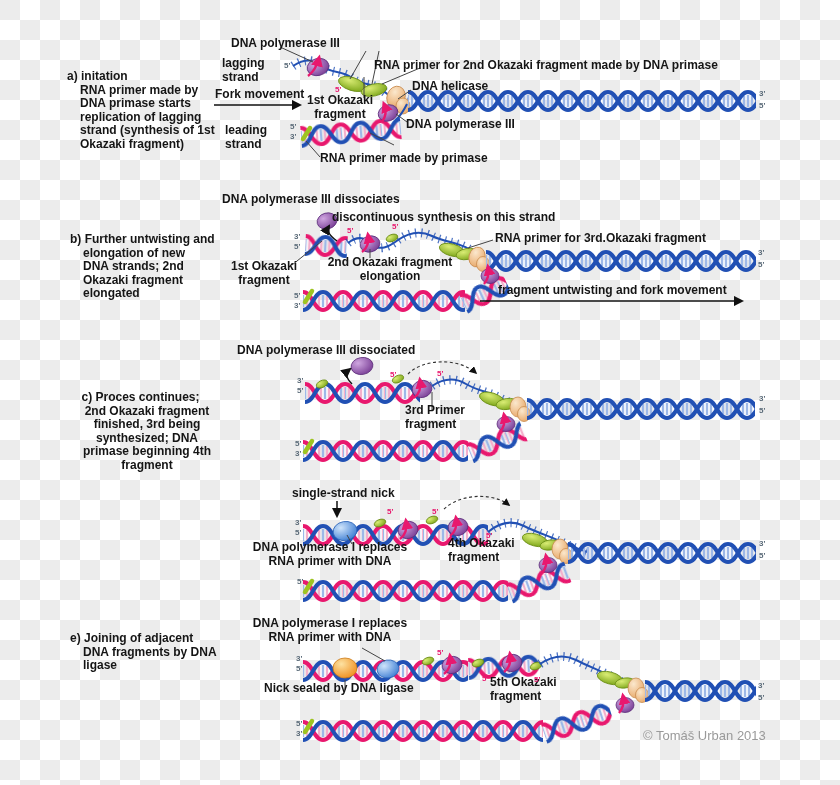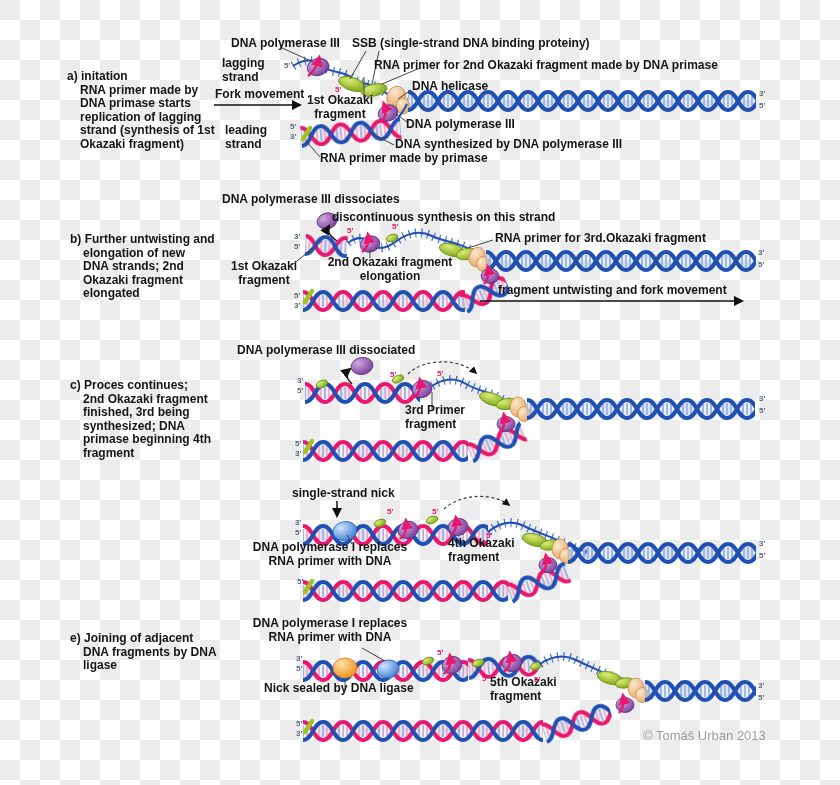--- a/index.html
+++ b/index.html
@@ -267,32 +267,30 @@
   </g>
 </svg>
 
 <span class="lbl desc" style="left:67px;top:70px;">a) initation
 RNA primer made by
 DNA primase starts
 replication of lagging
 strand (synthesis of 1st
 Okazaki fragment)</span>
 <span class="lbl" style="left:231px;top:37px;">DNA polymerase III</span>
-<span class="lbl" style="left:352px;top:37px;">SSB (single-strand DNA binding proteiny)</span>
 <span class="lbl" style="left:222px;top:57px;">lagging
 strand</span>
 <span class="lbl" style="left:374px;top:59px;">RNA primer for 2nd Okazaki fragment made by DNA primase</span>
 <span class="lbl" style="left:215px;top:88px;">Fork movement</span>
 <span class="lbl ctr" style="left:340px;top:94px;">1st Okazaki
 fragment</span>
 <span class="lbl" style="left:412px;top:80px;">DNA helicase</span>
 <span class="lbl" style="left:225px;top:124px;">leading
 strand</span>
 <span class="lbl" style="left:406px;top:118px;">DNA polymerase III</span>
-<span class="lbl" style="left:395px;top:138px;">DNA synthesized by DNA polymerase III</span>
 <span class="lbl" style="left:320px;top:152px;">RNA primer made by primase</span>
 <span class="pr" style="left:284px;top:62px;">5'</span>
 <span class="pr pk" style="left:335px;top:86px;">5'</span>
 <span class="pr" style="left:290px;top:123px;">5'</span>
 <span class="pr" style="left:290px;top:133px;">3'</span>
 <span class="pr" style="left:759px;top:90px;">3'</span>
 <span class="pr" style="left:759px;top:102px;">5'</span>
 
 <span class="lbl" style="left:222px;top:193px;">DNA polymerase III dissociates</span>
 <span class="lbl" style="left:332px;top:211px;">discontinuous synthesis on this strand</span>
@@ -310,21 +308,21 @@
 <span class="pr" style="left:294px;top:233px;">3'</span>
 <span class="pr" style="left:294px;top:243px;">5'</span>
 <span class="pr pk" style="left:347px;top:227px;">5'</span>
 <span class="pr pk" style="left:392px;top:223px;">5'</span>
 <span class="pr" style="left:758px;top:249px;">3'</span>
 <span class="pr" style="left:758px;top:261px;">5'</span>
 <span class="pr" style="left:294px;top:292px;">5'</span>
 <span class="pr" style="left:294px;top:302px;">3'</span>
 
 <span class="lbl" style="left:237px;top:344px;">DNA polymerase III dissociated</span>
-<span class="lbl desc" style="left:70px;top:379px;">c) Proces continues;
+<span class="lbl desc" style="left:70px;top:391px;text-align:center;">c) Proces continues;
 2nd Okazaki fragment
 finished, 3rd being
 synthesized; DNA
 primase beginning 4th
 fragment</span>
 <span class="lbl" style="left:405px;top:404px;">3rd Primer
 fragment</span>
 <span class="pr" style="left:297px;top:377px;">3'</span>
 <span class="pr" style="left:297px;top:387px;">5'</span>
 <span class="pr pk" style="left:390px;top:371px;">5'</span>

